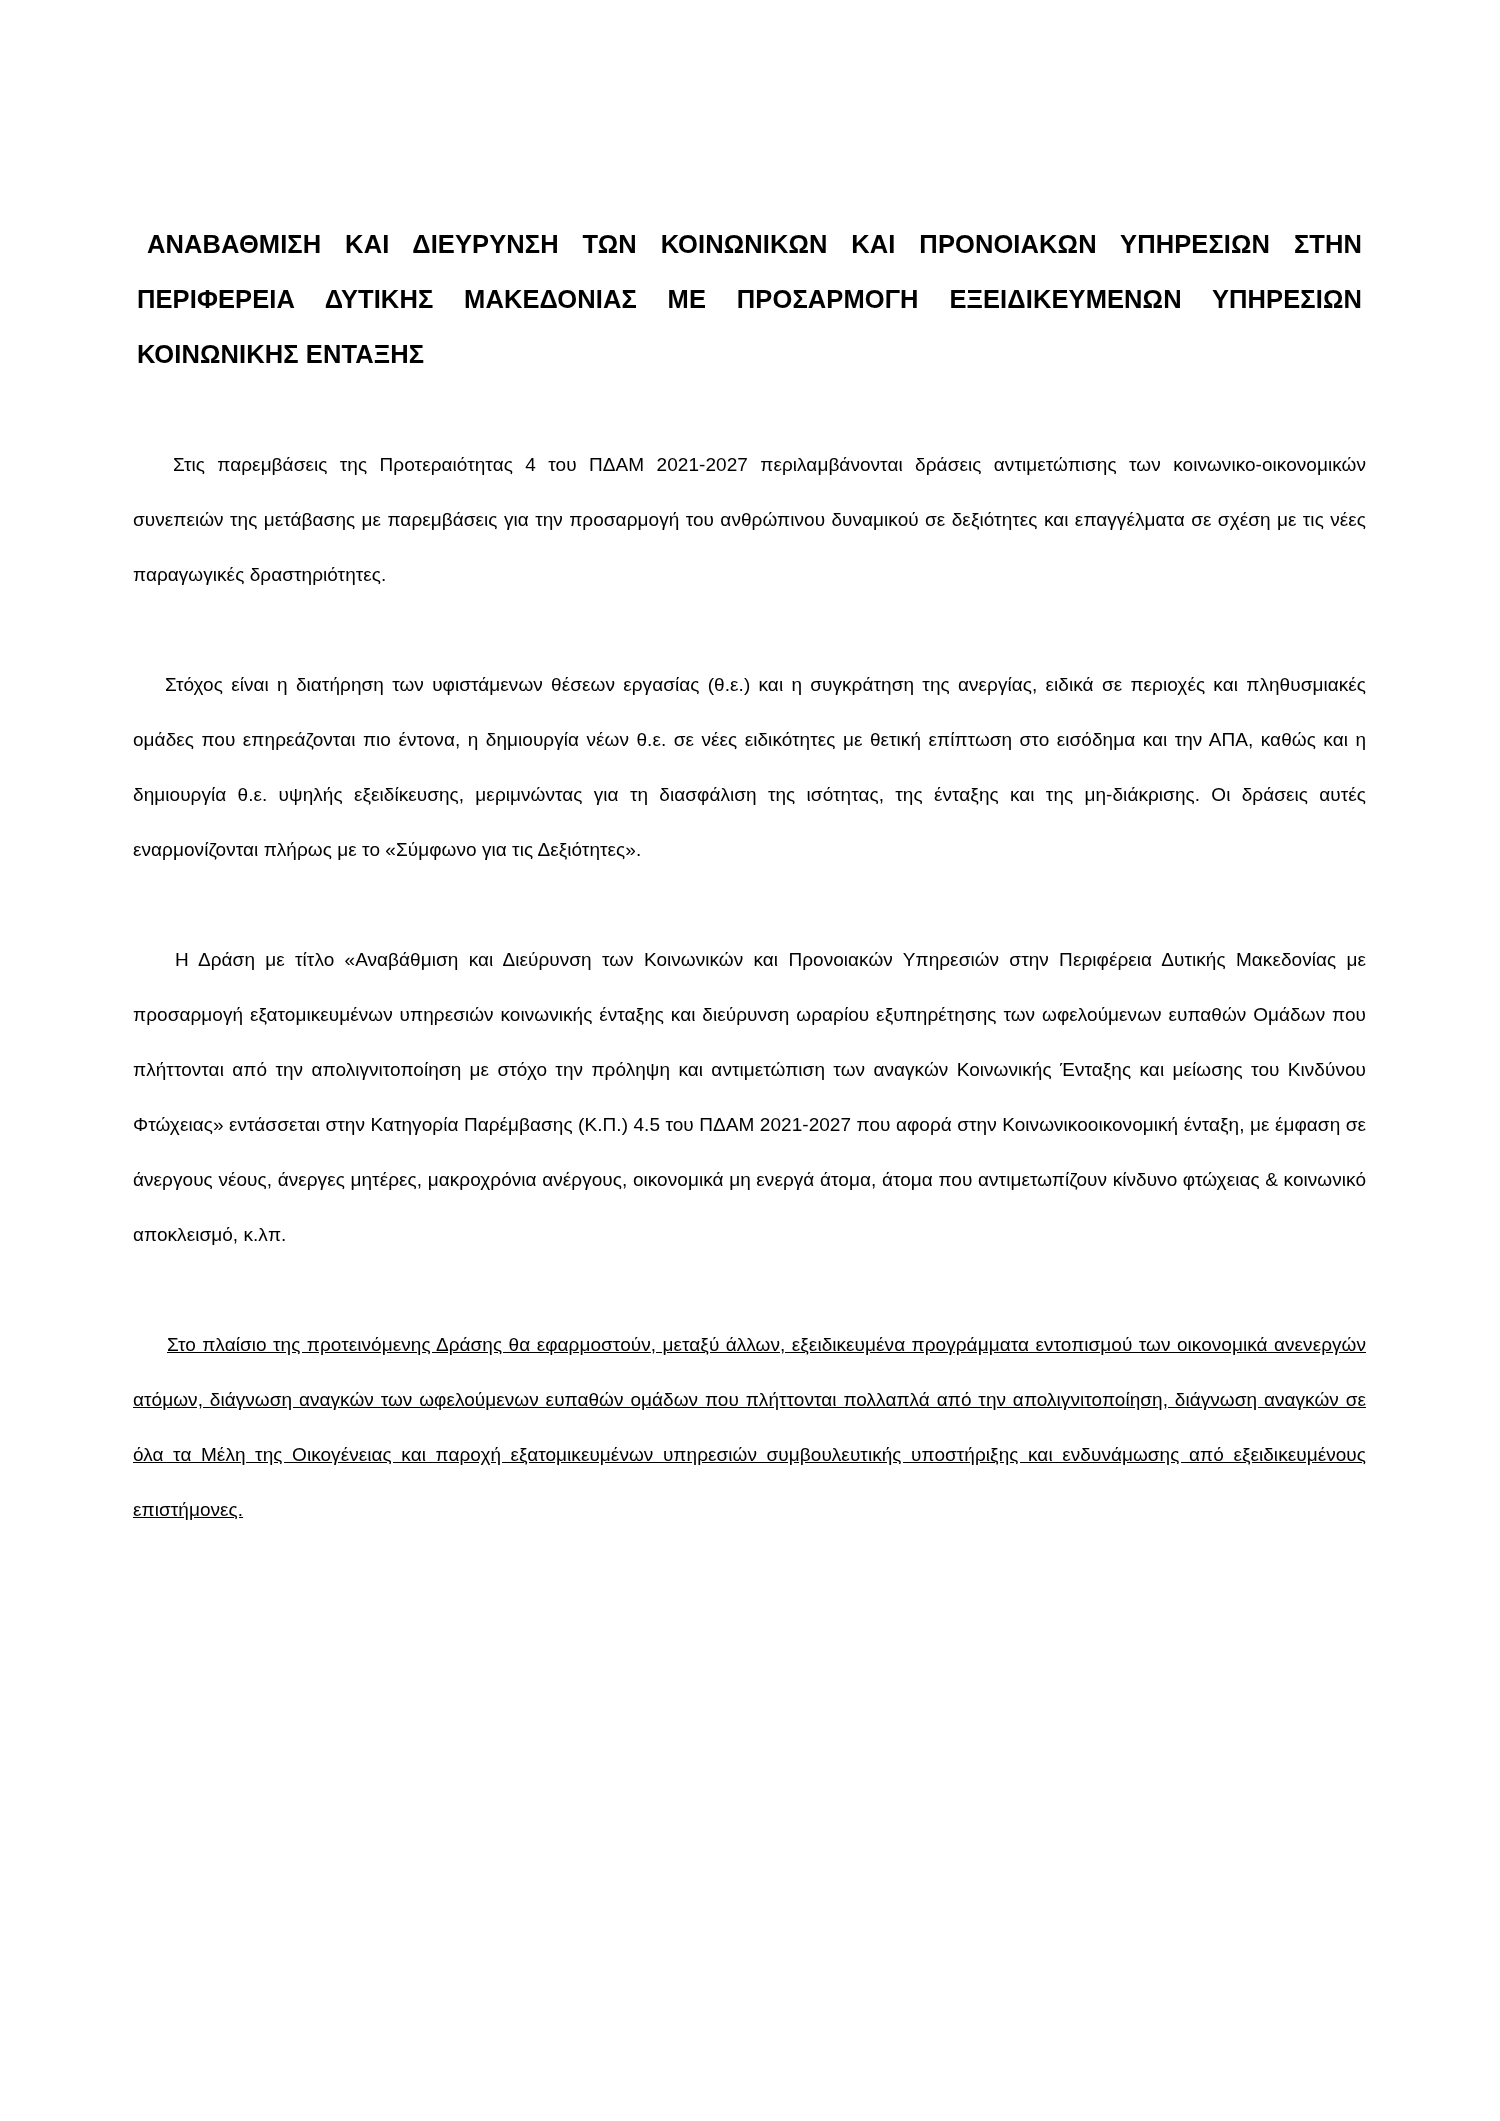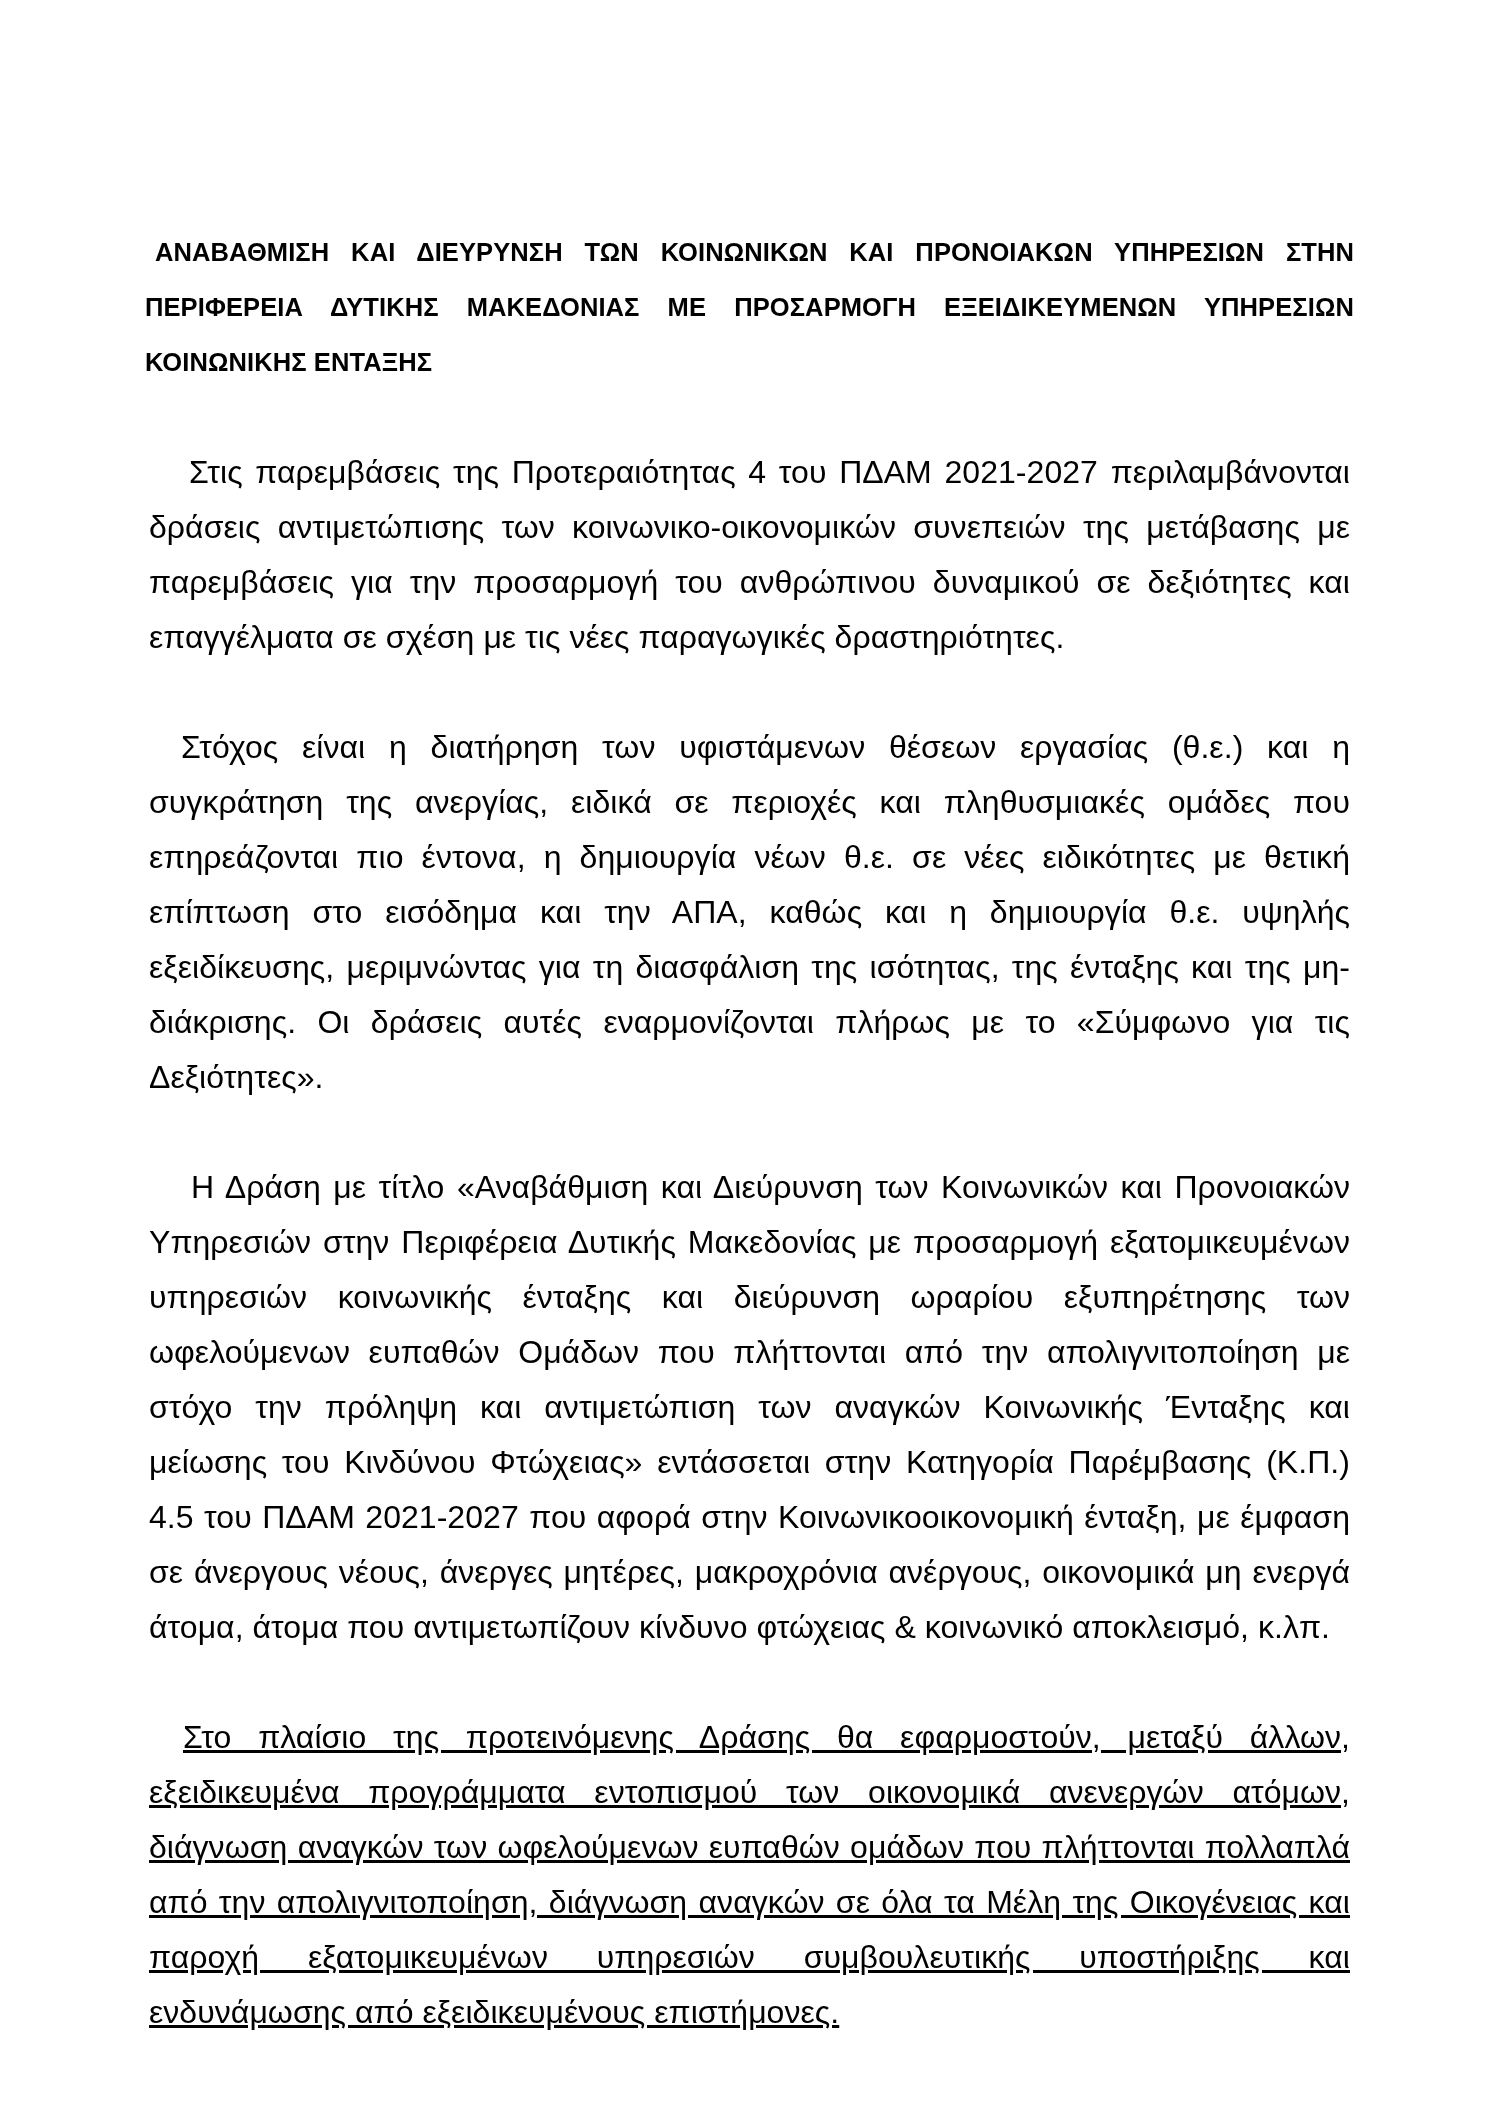--- a/index.html
+++ b/index.html
@@ -28,34 +28,34 @@
 
   
   .doc-title {
     font-family: "Liberation Sans", "DejaVu Sans", sans-serif;
     font-weight: bold;
     font-size: 25.5px;
     line-height: 55px;
     text-align: justify;
     text-align-last: left;
     color: #000000;
-    margin: 12px;
+    margin: 4px;
     letter-spacing: 0.1px;
     text-indent: 10px;
   }
 
   
   .para {
     font-family: "Liberation Sans", "DejaVu Sans", sans-serif;
-    font-size: 32px;
+    font-size: 19px;
     line-height: 55px;
     text-align: justify;
     text-align-last: left;
     color: #000000;
-    margin: 16px;
+    margin: 0;
     letter-spacing: 0.05px;
   }
 
   .para-1 { margin-top: 55px; text-indent: 40px; }
   .para-2 { margin-top: 55px; text-indent: 32px; }
   .para-3 { margin-top: 55px; text-indent: 42px; }
   .para-4 { margin-top: 55px; text-indent: 34px; text-decoration: underline; }
 
   
   .tight { text-align: justify; }

